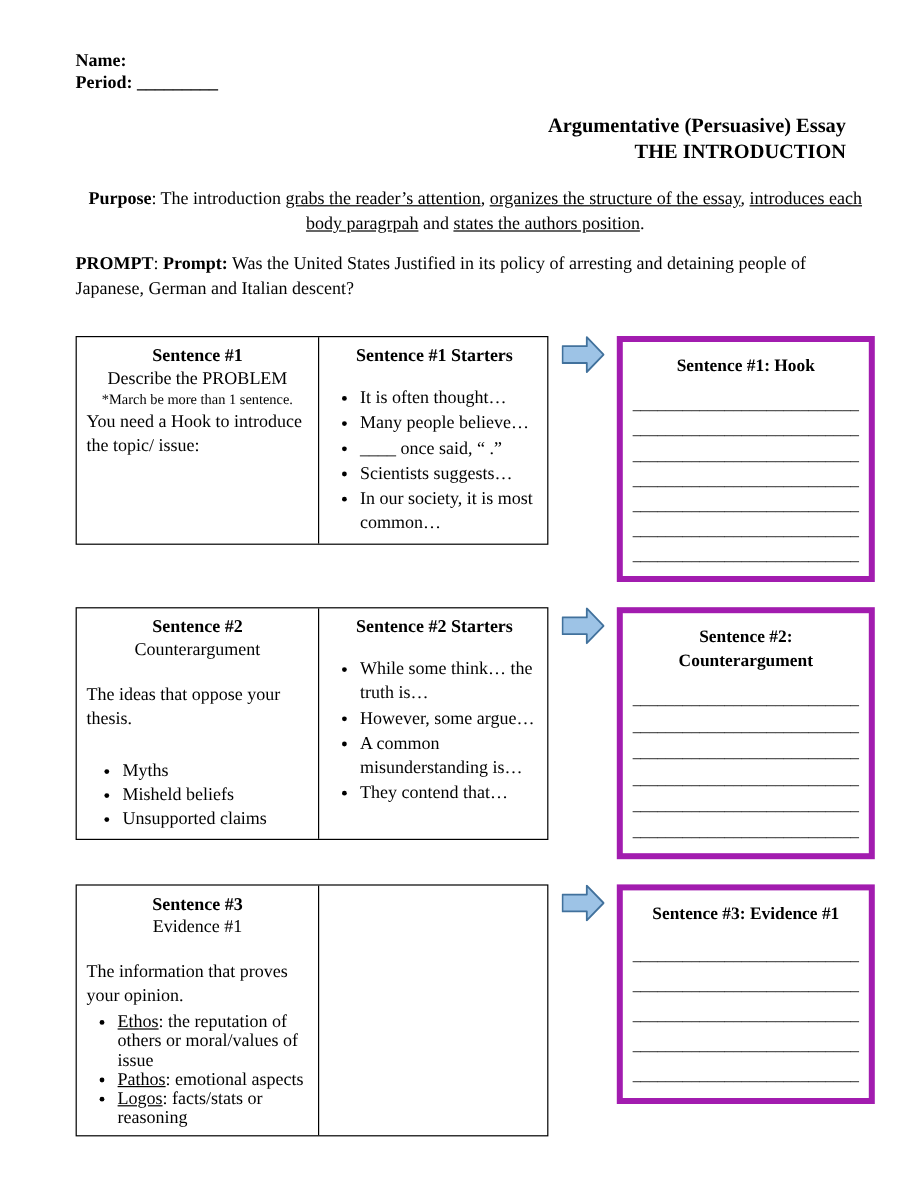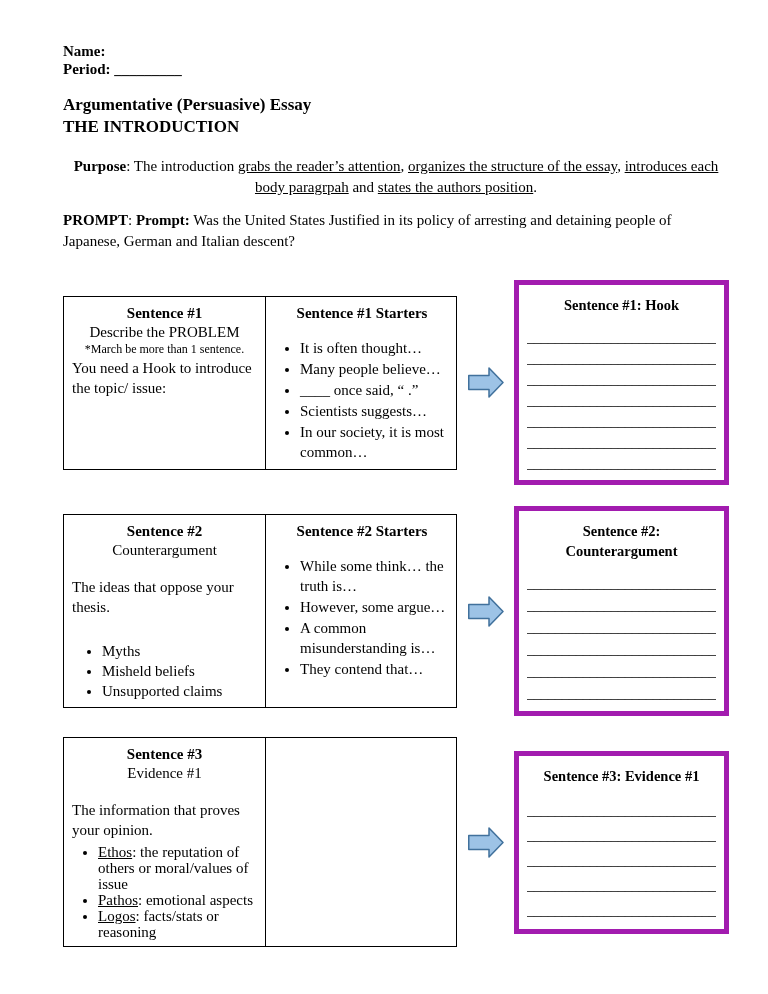--- a/index.html
+++ b/index.html
@@ -9,29 +9,29 @@
     background: #ffffff;
     color: #000000;
     font-family: "Liberation Serif", serif;
     font-size: 15px;
   }
   .page { width: 768px; height: 994px; padding: 42px 39px 0 63px; overflow: hidden; }
 
   .header-block { line-height: 18px; margin-bottom: 16px; }
   .bold { font-weight: bold; }
 
-  .doc-title { text-align: left; font-weight: bold; font-size: 17px; line-height: 22px; margin: 0 24px 18px 0; }
+  .doc-title { text-align: right; font-weight: bold; font-size: 17px; line-height: 22px; margin: 0 24px 18px 0; }
 
   .purpose { text-align: center; line-height: 21px; margin: 0 0 12px 0; }
   .u { text-decoration: underline; }
 
   .prompt { line-height: 21px; margin: 10px 10px 28px 0; }
 
   .rows { display: flex; flex-direction: column; gap: 21px; }
-  .wrow { display: flex; align-items: center; }
+  .wrow { display: flex; align-items: flex-start; }
 
   .left-box { width: 394px; border: 1px solid #000; display: flex; }
   .col-desc { width: 202px; border-right: 1px solid #000; padding: 7px 8px 6px 8px; }
   .col-starters { flex: 1; padding: 7px 6px 6px 8px; }
 
   .box-title { text-align: center; font-weight: bold; line-height: 19px; }
   .box-subtitle { text-align: center; line-height: 19px; }
   .box-note { text-align: center; font-size: 12px; line-height: 15px; }
   .box-body { line-height: 20px; margin-top: 1px; }
 

